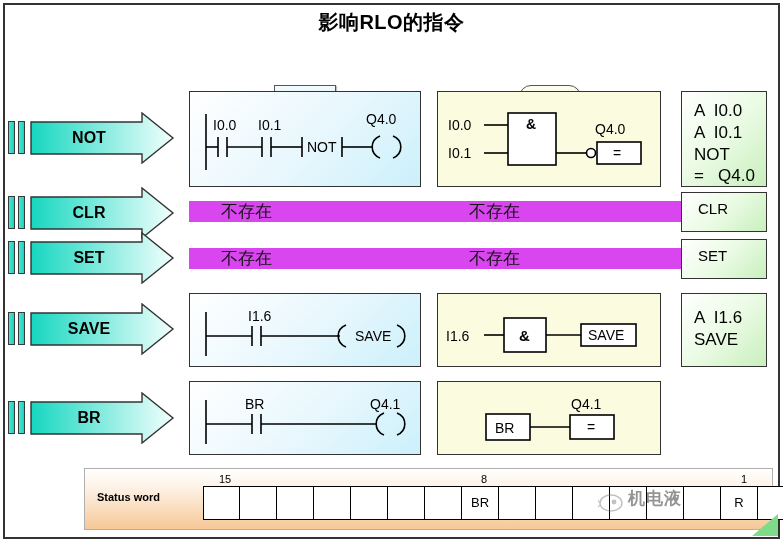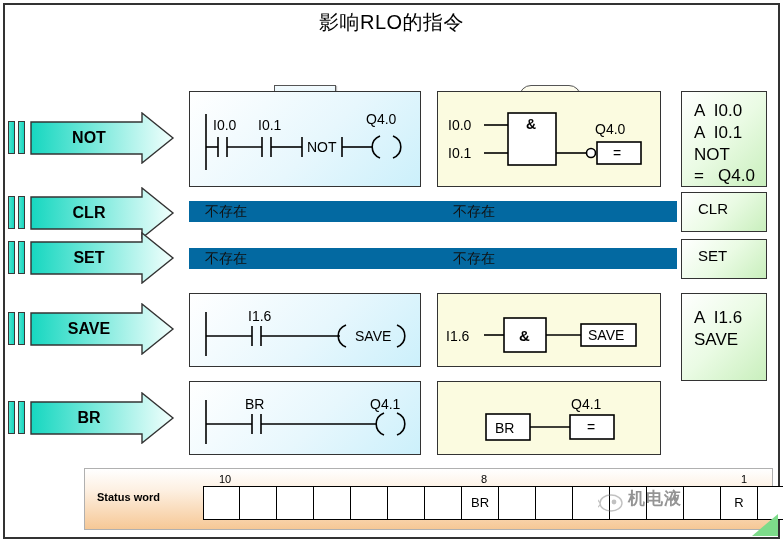--- a/index.html
+++ b/index.html
@@ -28,21 +28,21 @@
     box-sizing: border-box;
   }
   
   .title {
     position: absolute;
     left: 0;
     top: 9px;
     width: 783px;
     text-align: center;
     font-size: 20px;
-    font-weight: normal;
+    font-weight: bold;
     color: #000000;
     letter-spacing: 0.5px;
   }
   
   .colhead {
     position: absolute;
     text-align: center;
     margin-top: 45px;
   }
   .colhead .box {
@@ -113,25 +113,25 @@
   
   .cell {
     position: absolute;
     box-sizing: border-box;
     border: 1px solid #333333;
   }
   .cell-lad { background: linear-gradient(135deg, #ffffff 0%, #e7f7fd 55%, #ccf0fb 100%); }
   .cell-fbd { background: #fbfbe0; }
   .cell-stl { background: linear-gradient(135deg, #ffffff 0%, #eafbe4 50%, #c9efbd 100%); }
   .cell-na {
-    background: #0369a1;
+    background: #d946ef;
     border: none;
-    font-size: 14px;
+    font-size: 17px;
     color: #111111;
-    padding-left: 16px;
+    padding-left: 32px;
     line-height: 21px;
   }
   .stl-text {
     font-size: 17px;
     color: #000000;
     padding: 8px 0 0 12px;
     line-height: 1.28;
     white-space: pre;
   }
   .stl-text.centerish { padding-top: 13px; }
@@ -397,21 +397,21 @@
       <text x="81" y="47" font-family="Liberation Sans, sans-serif" font-size="15" font-weight="bold" fill="#000">&amp;</text>
       <g stroke="#000" stroke-width="1.6" fill="none">
         <line x1="46" y1="41" x2="66" y2="41"></line>
         <line x1="108" y1="41" x2="143" y2="41"></line>
       </g>
       <rect x="143" y="30" width="55" height="22" fill="#ffffff" stroke="#000" stroke-width="1.6"></rect>
       <text x="150" y="46" font-family="Liberation Sans, sans-serif" font-size="14" fill="#000">SAVE</text>
     </svg>
   </div>
 
-  <div class="cell cell-stl" style="left:681px; top:293px; width:86px; height:88px;">
+  <div class="cell cell-stl" style="left:681px; top:293px; width:86px; height:74px;">
     <div class="stl-text centerish">A  I1.6
 SAVE</div>
   </div>
 
   <div class="rowlabel" style="top:392px;">
     <div class="bars">
       <span class="bar b1"></span>
       <span class="bar b2"></span>
     </div>
     <div class="arrowwrap">
@@ -447,21 +447,21 @@
       </g>
       <text x="133" y="27" font-family="Liberation Sans, sans-serif" font-size="14" fill="#000">Q4.1</text>
       <rect x="132" y="33" width="44" height="24" fill="#ffffff" stroke="#000" stroke-width="1.6"></rect>
       <text x="149" y="50" font-family="Liberation Sans, sans-serif" font-size="14" fill="#000">=</text>
     </svg>
   </div>
 
 
   <div class="statuspanel">
     <div class="statuslabel">Status word</div>
-    <div class="bitnum" style="left:134px;">10</div>
+    <div class="bitnum" style="left:134px;">15</div>
     <div class="bitnum" style="left:396px;">8</div>
     <div class="bitnum" style="left:656px;">1</div>
     <div class="bits" id="bits">
         <div class="bitcell"></div>
         <div class="bitcell"></div>
         <div class="bitcell"></div>
         <div class="bitcell"></div>
         <div class="bitcell"></div>
         <div class="bitcell"></div>
         <div class="bitcell"></div>

